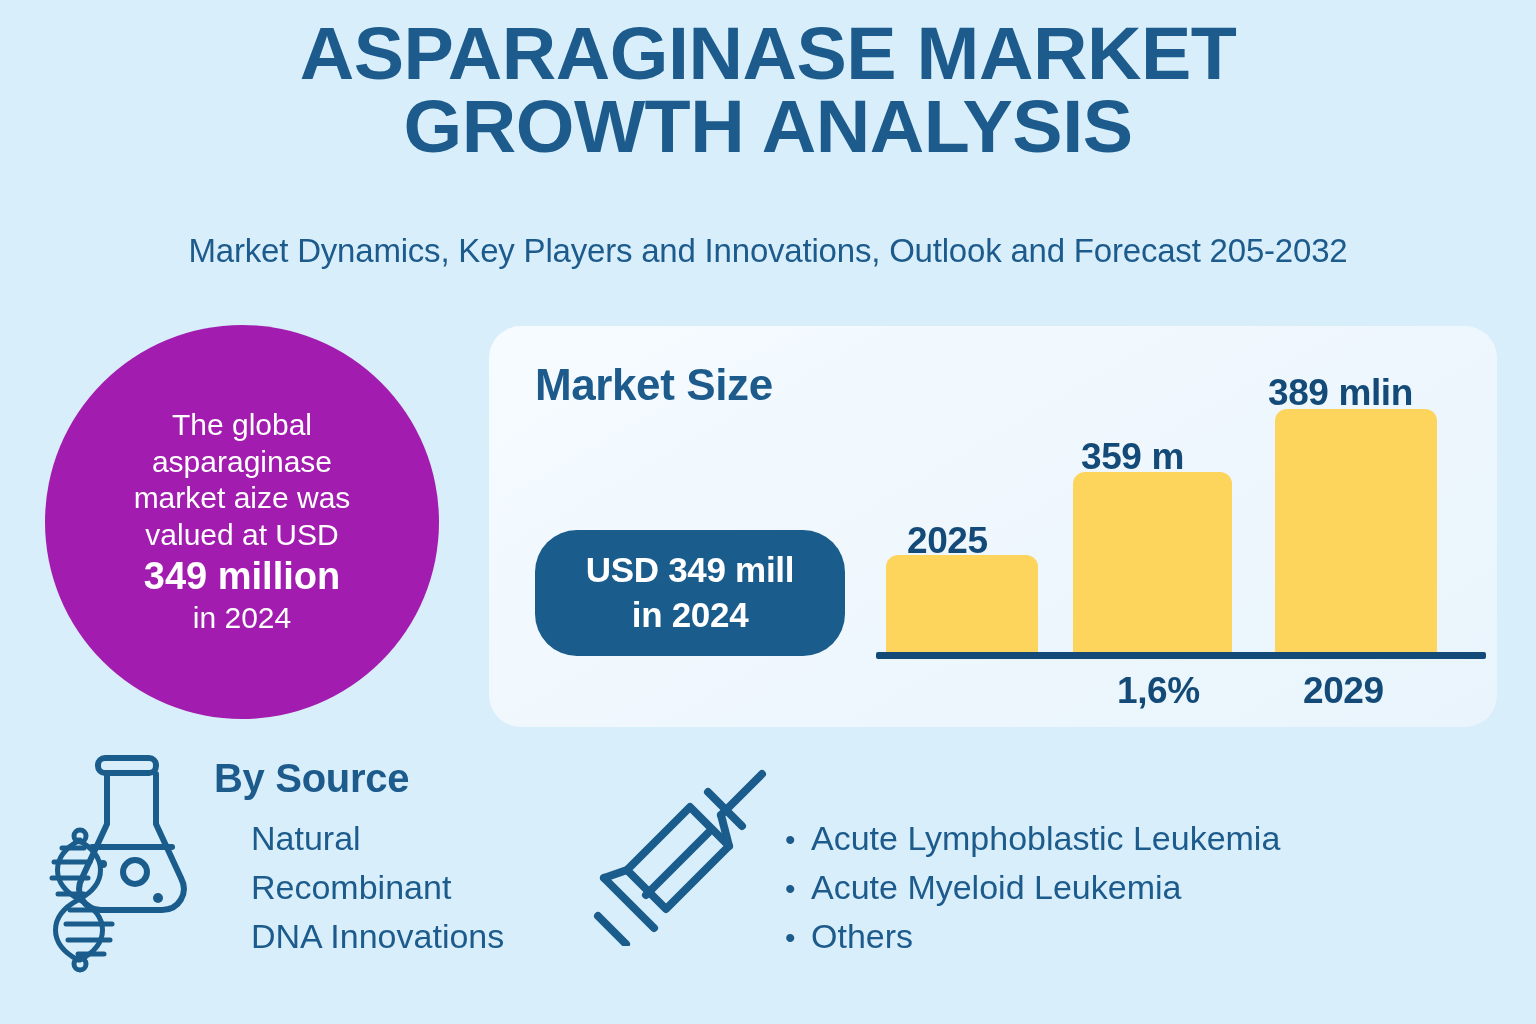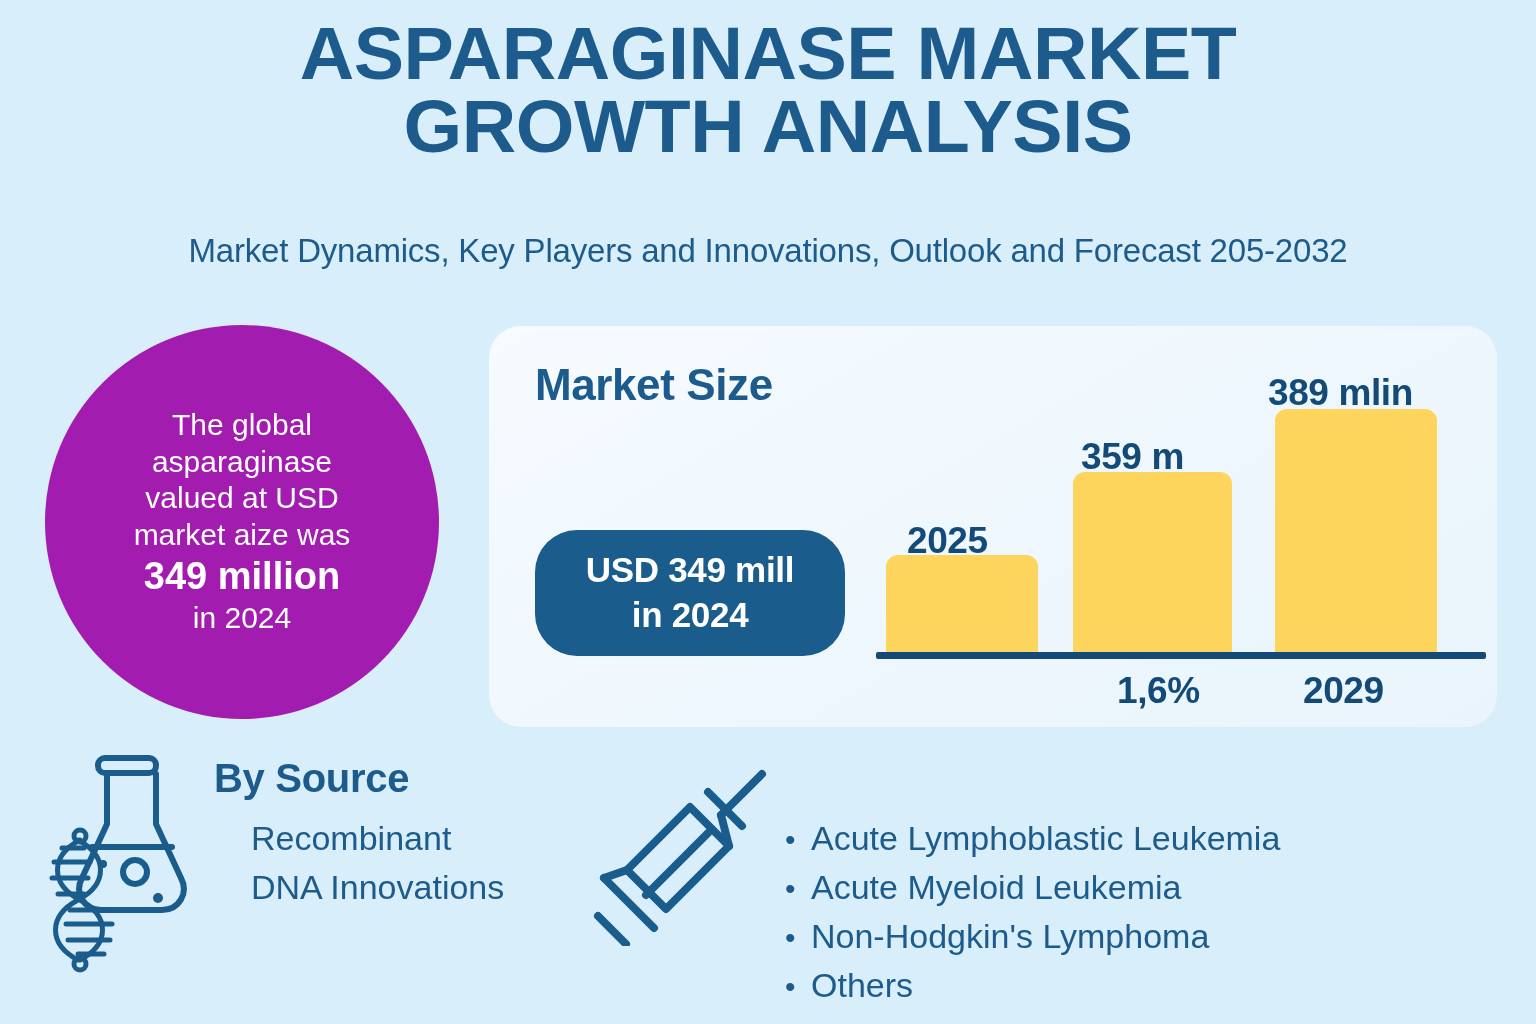--- a/index.html
+++ b/index.html
@@ -216,22 +216,22 @@
 
   <div class="title">
     <span>ASPARAGINASE MARKET</span>
     <span class="line2">GROWTH ANALYSIS</span>
   </div>
   <div class="subtitle">Market Dynamics, Key Players and Innovations, Outlook and Forecast 205-2032</div>
 
   <div class="stat-circle">
     <span class="ln">The global</span>
     <span class="ln">asparaginase</span>
+    <span class="ln">market aize was</span>
     <span class="ln">valued at USD</span>
-    <span class="ln">market aize was</span>
     <span class="big">349 million</span>
     <span class="ln">in 2024</span>
   </div>
 
   <div class="panel">
     <div class="panel-title">Market Size</div>
 
     <div class="pill">
       <span class="pl">USD 349 mill</span>
       <span class="pl">in 2024</span>
@@ -274,20 +274,21 @@
           <line x1="30" y1="172" x2="76" y2="172"></line>
           <line x1="32" y1="188" x2="74" y2="188"></line>
           <line x1="42" y1="202" x2="68" y2="202"></line>
           <circle cx="44" cy="84" r="6"></circle>
           <circle cx="44" cy="212" r="6"></circle>
         </g>
       </svg>
     </span>
     <div class="sec-heading src-heading">By Source</div>
     <ul class="sec-list src-list">
+      <li>Natural</li>
       <li>Recombinant</li>
       <li>DNA Innovations</li>
     </ul>
   </div>
 
   <div class="section sec-app">
     <span class="sec-icon" style="top:14px;">
       <svg width="180" height="180" viewBox="0 0 180 180" fill="none" stroke="#1a5c8c" stroke-width="8" stroke-linecap="round" stroke-linejoin="round">
 
         <line x1="172" y1="8" x2="131" y2="49"></line>
@@ -305,18 +306,17 @@
 
         <line x1="72" y1="113" x2="86" y2="99"></line>
         <line x1="88" y1="97" x2="102" y2="83"></line>
         <line x1="104" y1="81" x2="118" y2="67"></line>
         <line x1="56" y1="129" x2="70" y2="115"></line>
       </svg>
     </span>
     <ul class="sec-list bulleted app-list">
       <li>Acute Lymphoblastic Leukemia</li>
       <li>Acute Myeloid Leukemia</li>
-      <li>Non-Hodgkin's Lymphoma</li>
       <li>Others</li>
     </ul>
   </div>
 
 </div>
 
 </body></html>

